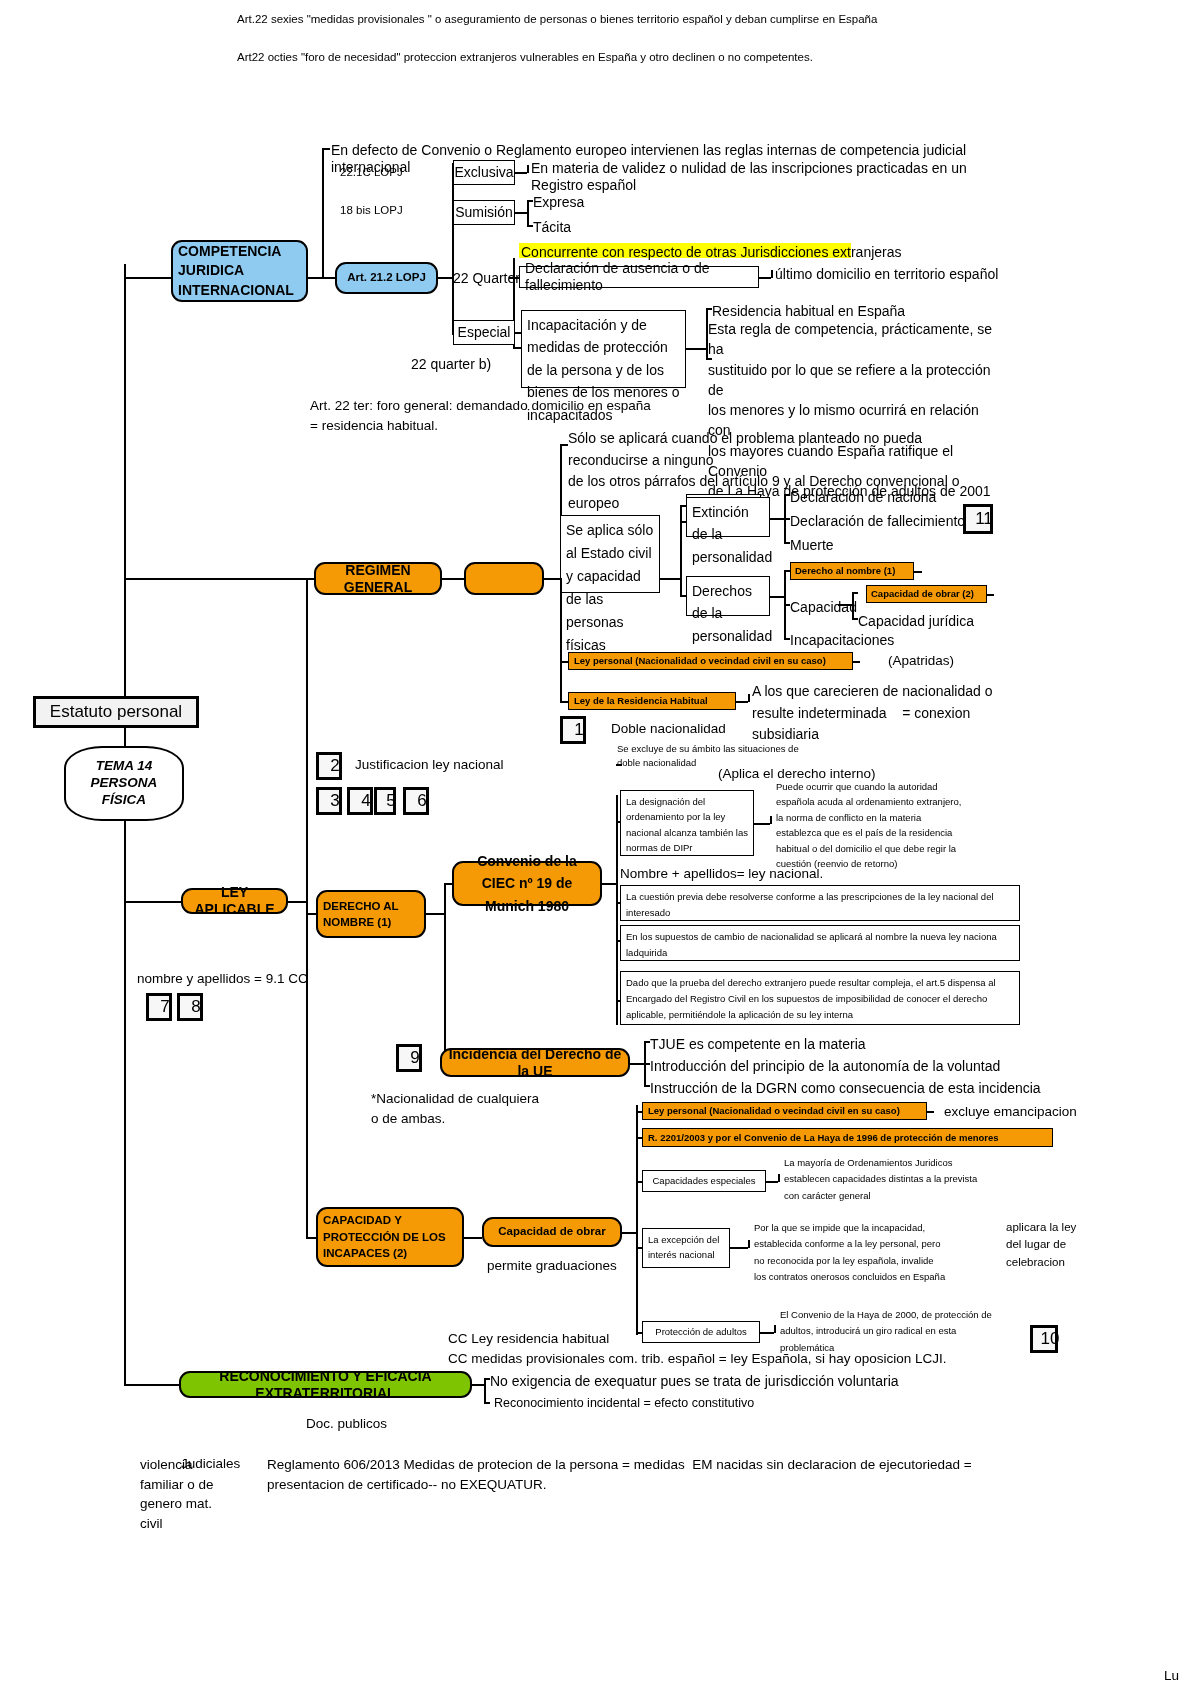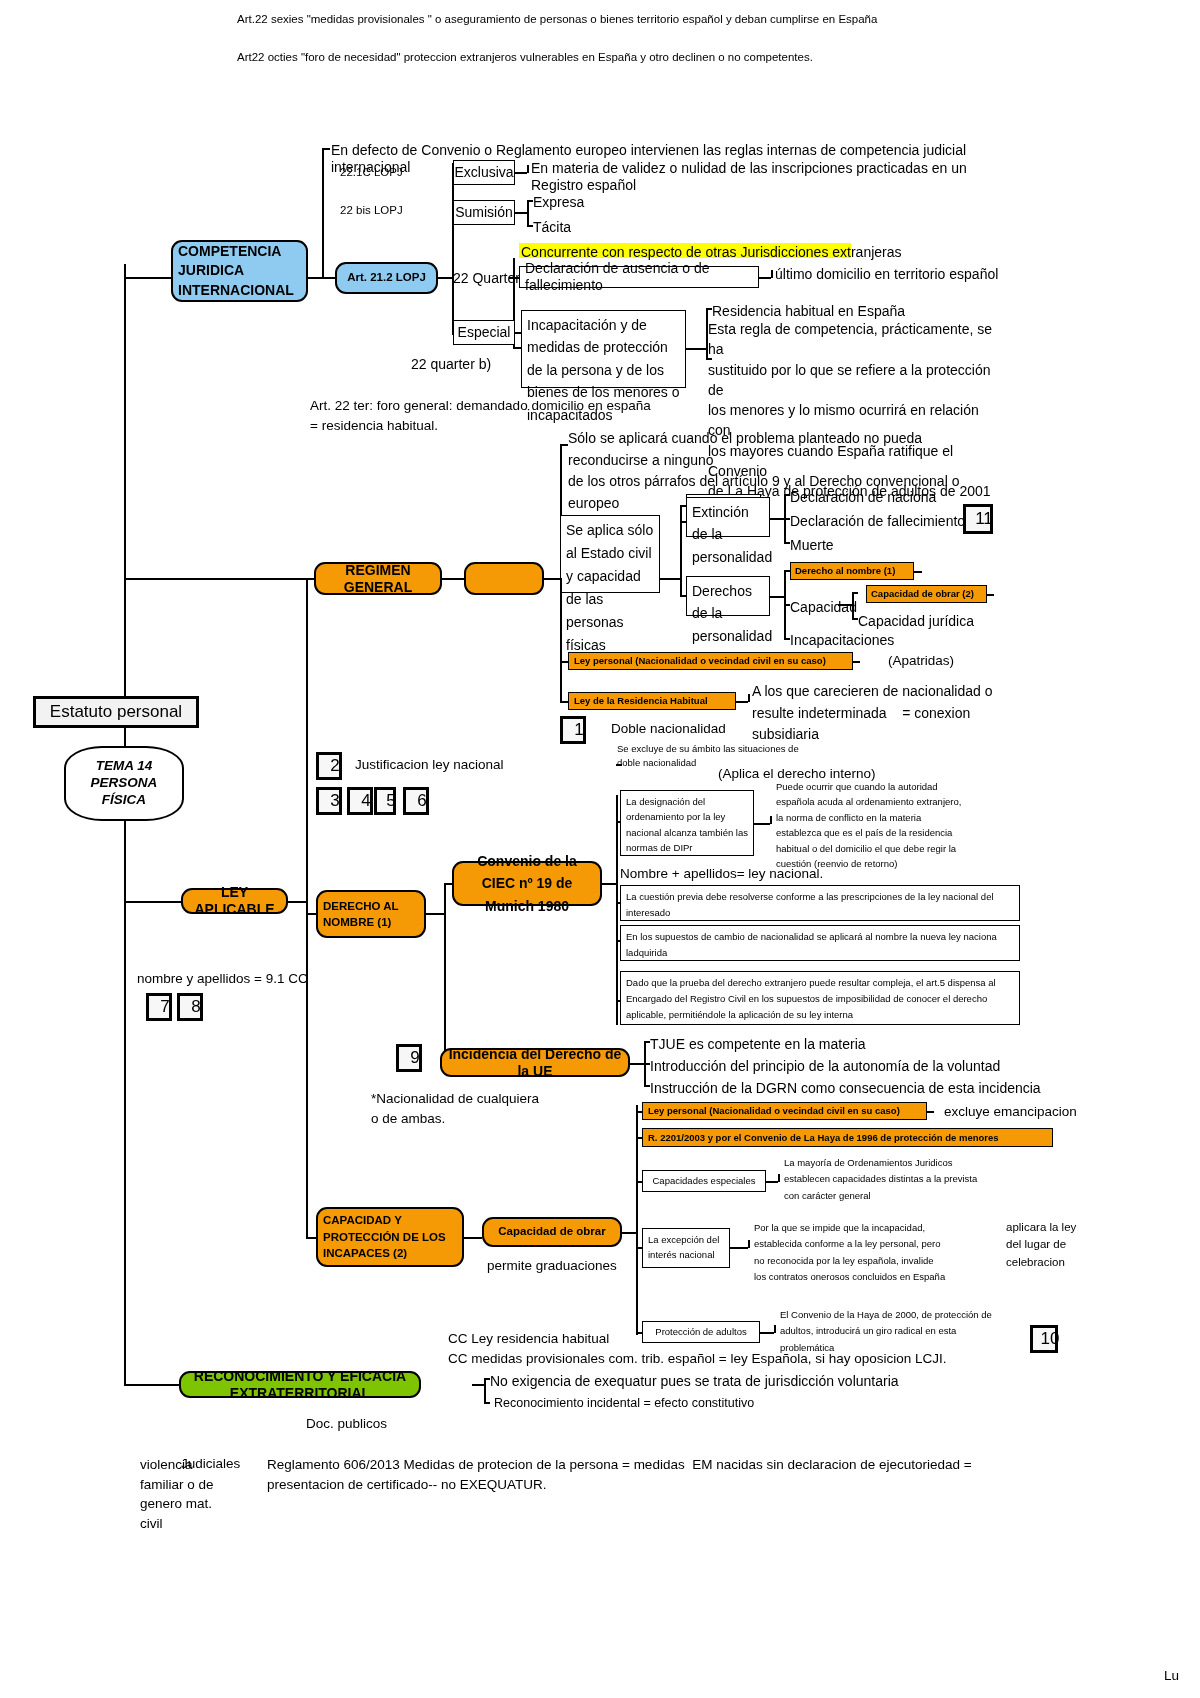--- a/index.html
+++ b/index.html
@@ -69,21 +69,21 @@
 <div class="ln h" style="left:308px;top:277px;width:27px;"></div>
 <div class="box rounded blue center" style="left:335px;top:262px;width:103px;height:32px;">
   <span class="f11 b">Art. 21.2 LOPJ</span>
 </div>
 
 <div class="ln v" style="left:322px;top:148px;height:130px;"></div>
 <div class="ln h" style="left:322px;top:148px;width:8px;"></div>
 <div class="txt f10" style="left:331px;top:142px;width:640px;">En defecto de Convenio o Reglamento europeo intervienen las reglas internas de competencia judicial internacional</div>
 
 <div class="txt f11" style="left:340px;top:165px;">22.1C LOPJ</div>
-<div class="txt f11" style="left:340px;top:203px;">22 bis LOPJ</div>
+<div class="txt f11" style="left:340px;top:203px;">18 bis LOPJ</div>
 <div class="txt f10" style="left:453px;top:270px;">22 Quarter a)</div>
 <div class="txt f10" style="left:411px;top:356px;">22 quarter b)</div>
 
 <div class="ln h" style="left:438px;top:277px;width:14px;"></div>
 <div class="ln v" style="left:452px;top:163px;height:172px;"></div>
 <div class="ln h" style="left:452px;top:172px;width:8px;"></div>
 <div class="ln h" style="left:452px;top:212px;width:8px;"></div>
 <div class="ln h" style="left:452px;top:332px;width:8px;"></div>
 
 <div class="box center" style="left:453px;top:160px;width:62px;height:25px;">
@@ -411,21 +411,21 @@
 problemática</div>
 
 <div class="numbox" style="left:1030px;top:1325px;width:28px;height:28px;justify-content:center;">
   <span>10</span>
 </div>
 
 <div class="txt f13" style="left:448px;top:1329px;width:560px;line-height:1.5;">CC Ley residencia habitual
 CC medidas provisionales com. trib. español = ley Española, si hay oposicion LCJI.</div>
 
 <div class="ln h2" style="left:124px;top:1384px;width:55px;"></div>
-<div class="box rounded green center" style="left:179px;top:1371px;width:242px;height:27px;">
+<div class="box rounded green center" style="left:179px;top:1371px;width:293px;height:27px;">
   <span class="f10 b">RECONOCIMIENTO Y EFICACIA EXTRATERRITORIAL</span>
 </div>
 <div class="ln h" style="left:472px;top:1384px;width:12px;"></div>
 <div class="ln v" style="left:484px;top:1378px;height:24px;"></div>
 <div class="ln h" style="left:484px;top:1378px;width:6px;"></div>
 <div class="ln h" style="left:484px;top:1402px;width:6px;"></div>
 <div class="txt f10" style="left:490px;top:1373px;">No exigencia de exequatur pues se trata de jurisdicción voluntaria</div>
 <div class="txt f12" style="left:494px;top:1396px;">Reconocimiento incidental = efecto constitutivo</div>
 
 <div class="txt f13" style="left:181px;top:1456px;">Judiciales</div>

